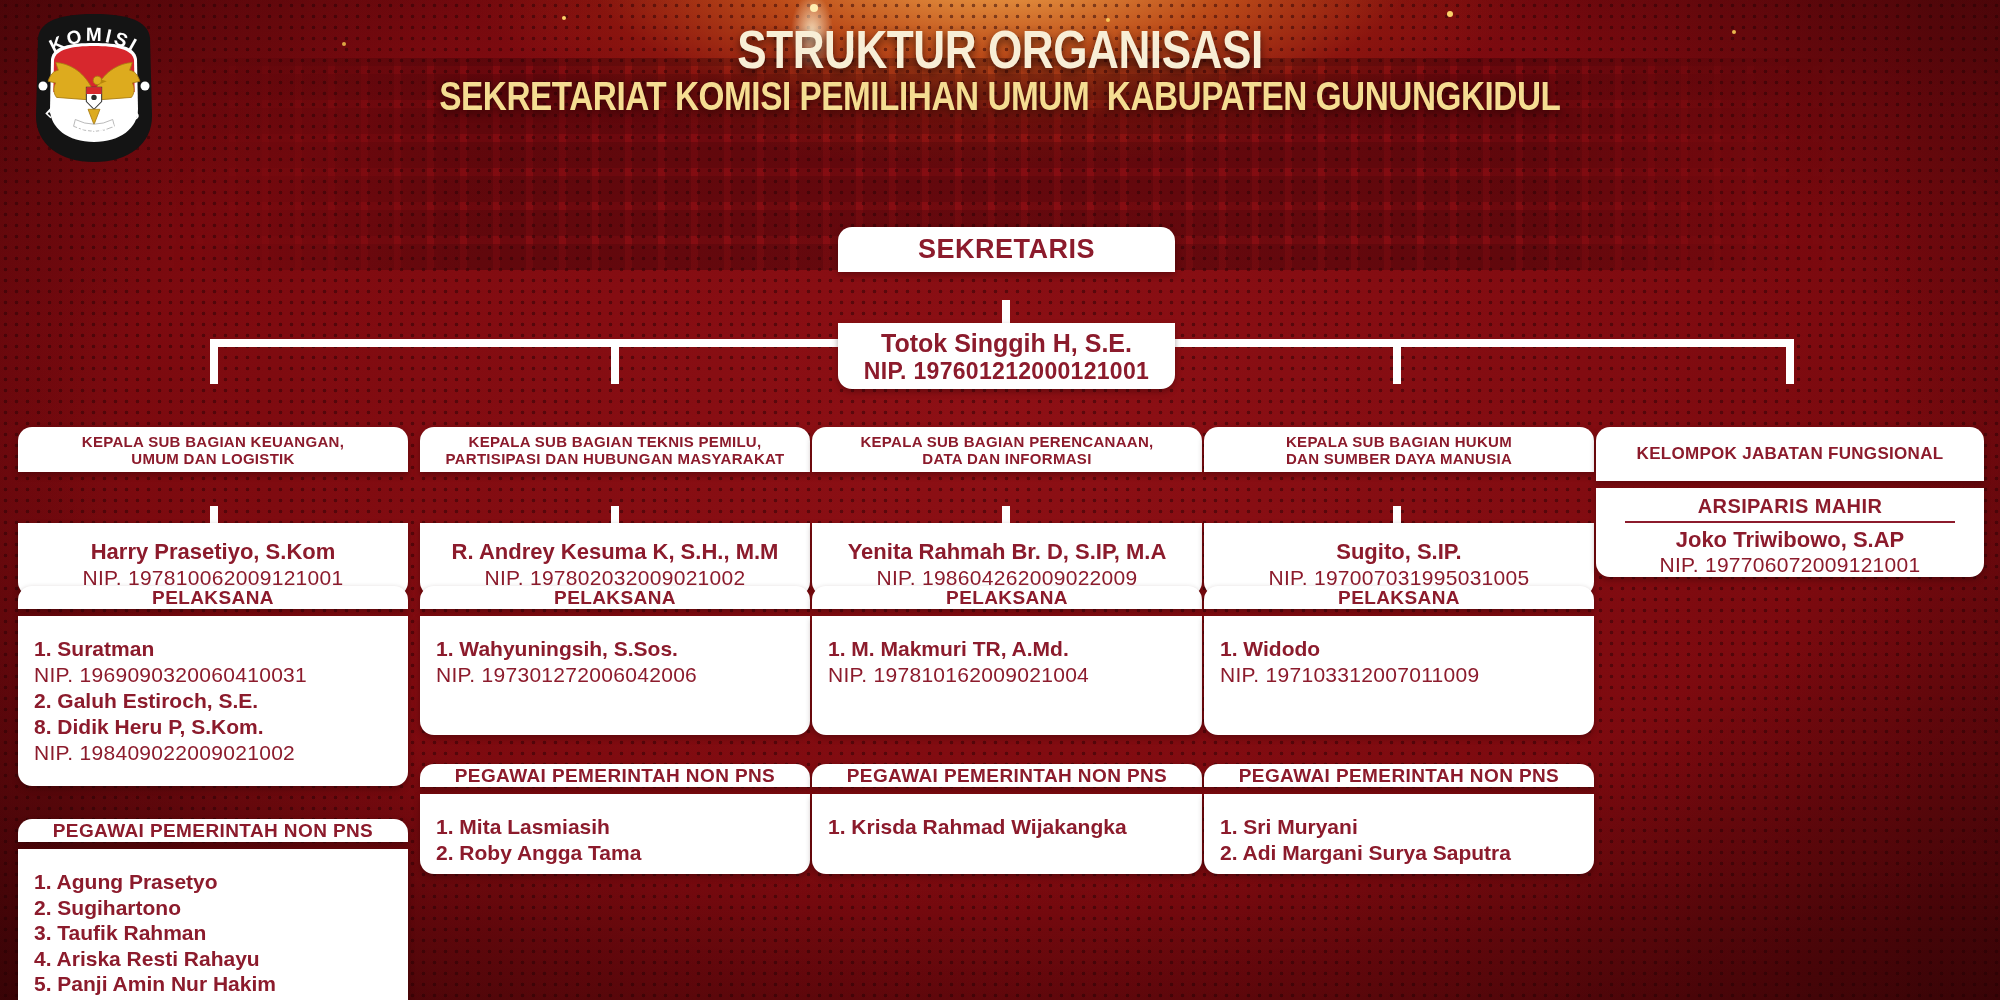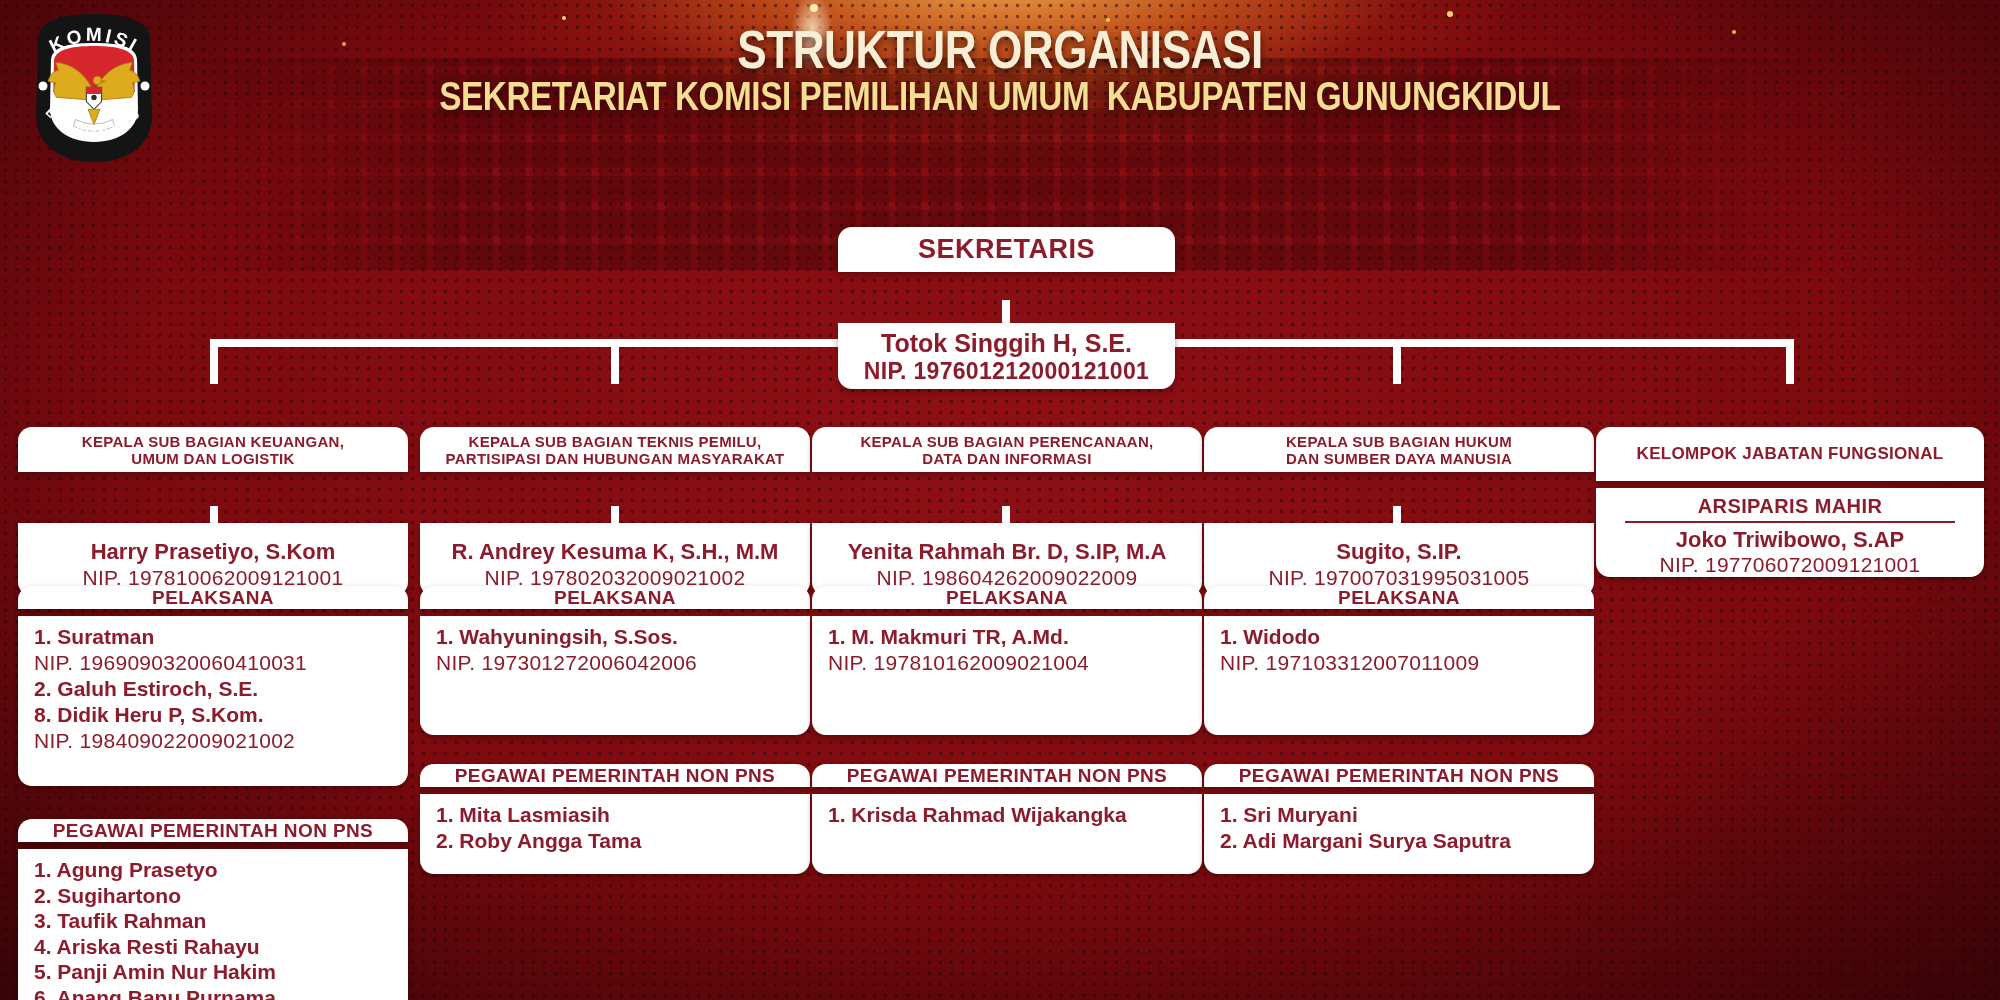--- a/index.html
+++ b/index.html
@@ -52,21 +52,21 @@
   .chief-card{top:383px;}
   .chief-title{height:45px;font-size:15px;line-height:17px;letter-spacing:.3px;padding:0 14px;}
   .chief-body{height:73px;padding-top:9px;}
   .nm{white-space:nowrap;font-weight:700;}
   .nip{white-space:nowrap;font-weight:400;letter-spacing:.3px;}
   .chief-body .nm{font-size:22px;line-height:27px;}
   .chief-body .nip{font-size:21px;line-height:26px;}
 
   .sec-title{height:23px;font-size:19px;letter-spacing:.4px;}
   .pel-card{top:542px;}
-  .list{padding:8px 0 0 16px;text-align:left;font-size:21px;line-height:26px;}
+  .list{padding:20px 0 0 16px;text-align:left;font-size:21px;line-height:26px;}
   .list .nm,.list .nip{white-space:nowrap;}
   .pel-list-tall{height:170px;}
   .pel-list{height:119px;}
   .peg-card-tall{top:775px;}
   .peg-card{top:720px;}
   .peg-list-tall{height:212px;line-height:25.5px;}
   .peg-list{height:80px;}
   .list .item{font-weight:700;}
 
   

